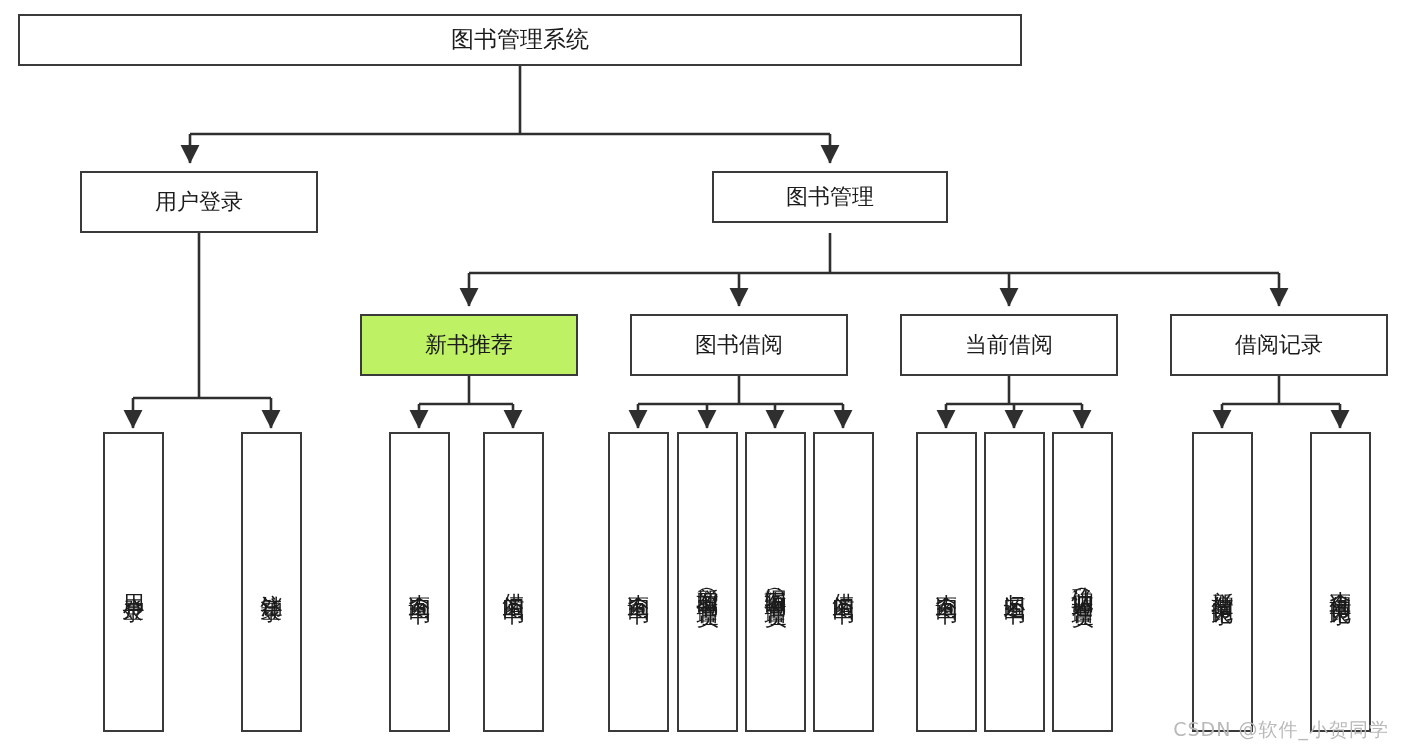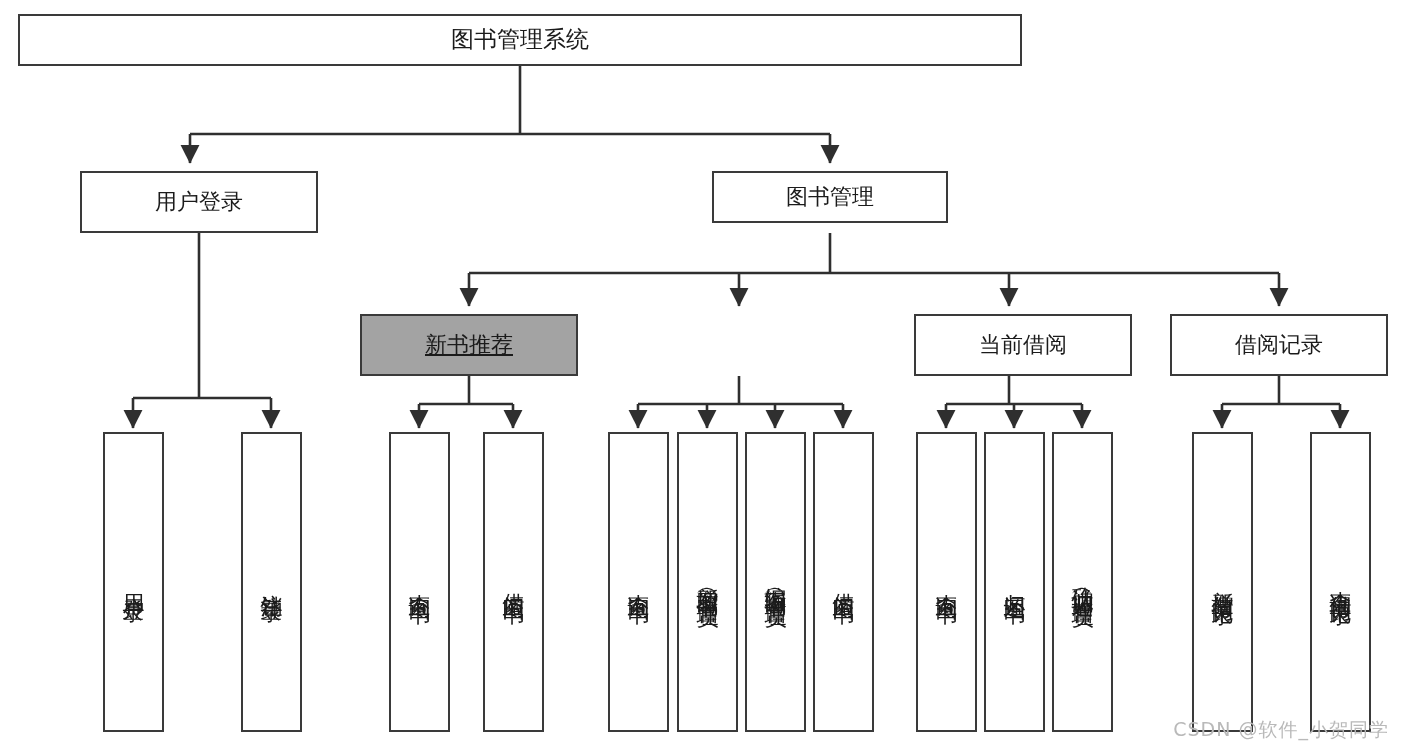--- a/index.html
+++ b/index.html
@@ -128,26 +128,29 @@
   </div>
 
   <div class="node branch" style="left: 80px; top: 171px; width: 238px; height: 62px; border-color: rgb(58, 58, 58); background-color: rgb(255, 255, 255); color: rgb(27, 27, 27);">
     <span>用户登录</span>
   </div>
 
   <div class="node branch" style="left: 712px; top: 171px; width: 236px; height: 52px; border-color: rgb(58, 58, 58); background-color: rgb(255, 255, 255); color: rgb(27, 27, 27);">
     <span>图书管理</span>
   </div>
 
-  <div class="node branch" style="left: 360px; top: 314px; width: 218px; height: 62px; border-color: rgb(58, 58, 58); background-color: #a3a3a3; color: rgb(27, 27, 27); text-decoration: underline;">
+  <div class="node branch" style="left: 360px; top: 314px; width: 218px; height: 62px; border-color: rgb(58, 58, 58); background-color: #bef264; color: rgb(27, 27, 27);">
     <span>新书推荐</span>
   </div>
 
-
-  <div class="node branch" style="left: 900px; top: 314px; width: 218px; height: 62px; border-color: rgb(58, 58, 58); background-color: rgb(255, 255, 255); color: rgb(27, 27, 27); margin-left: 14px;">
+  <div class="node branch" style="left: 630px; top: 314px; width: 218px; height: 62px; border-color: rgb(58, 58, 58); background-color: rgb(255, 255, 255); color: rgb(27, 27, 27);">
+    <span>图书借阅</span>
+  </div>
+
+  <div class="node branch" style="left: 900px; top: 314px; width: 218px; height: 62px; border-color: rgb(58, 58, 58); background-color: rgb(255, 255, 255); color: rgb(27, 27, 27);">
     <span>当前借阅</span>
   </div>
 
   <div class="node branch" style="left: 1170px; top: 314px; width: 218px; height: 62px; border-color: rgb(58, 58, 58); background-color: rgb(255, 255, 255); color: rgb(27, 27, 27);">
     <span>借阅记录</span>
   </div>
 
   <div class="node leaf" style="left: 103px; top: 432px; width: 61px; height: 300px; border-color: rgb(58, 58, 58); background-color: rgb(255, 255, 255); color: rgb(27, 27, 27);">
     <span class="vlabel">用户登录</span>
   </div>

